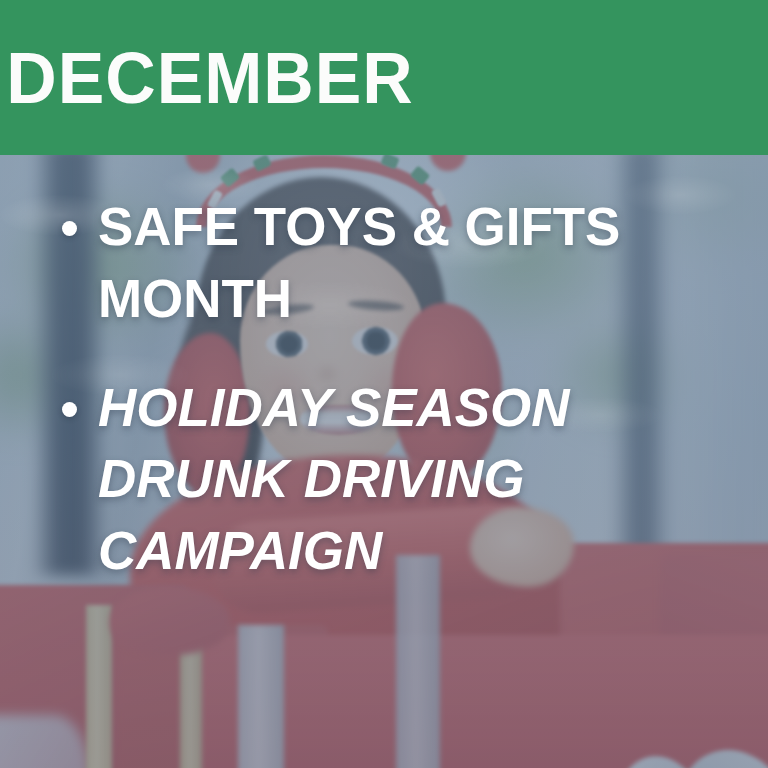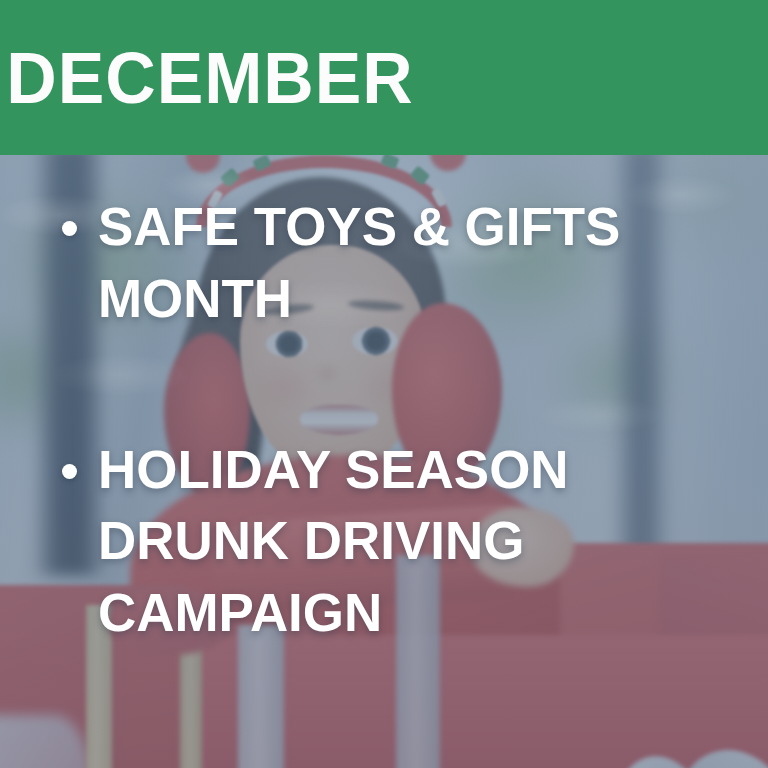--- a/index.html
+++ b/index.html
@@ -311,21 +311,21 @@
   
   .content {
     position:absolute;
     left:0; top:155px;
     width:768px; height:613px;
     z-index:30;
     padding:36px 60px 0 62px;
   }
   .bullets { list-style:none; }
   .bullet-item { display:flex; align-items:flex-start; }
-  .bullet-item + .bullet-item { margin-top:99px; }
+  .bullet-item + .bullet-item { margin-top:37px;font-style:italic; }
   .dot {
     flex:0 0 auto;
     width:15px; height:15px;
     border-radius:50%;
     background:#ffffff;
     margin-top:30px;
     margin-right:21px;
     box-shadow:0 2px 5px rgba(30,40,55,.30);
   }
   .bullet-text {

